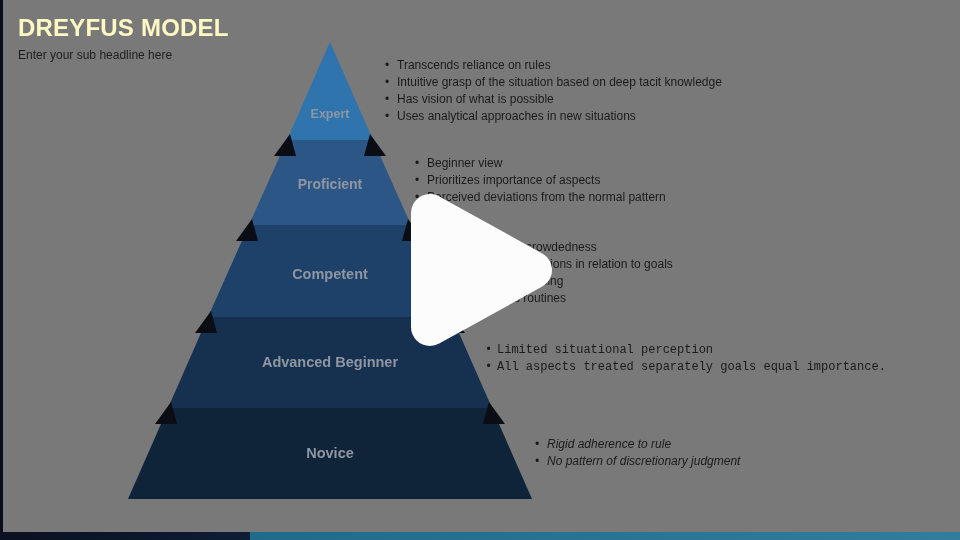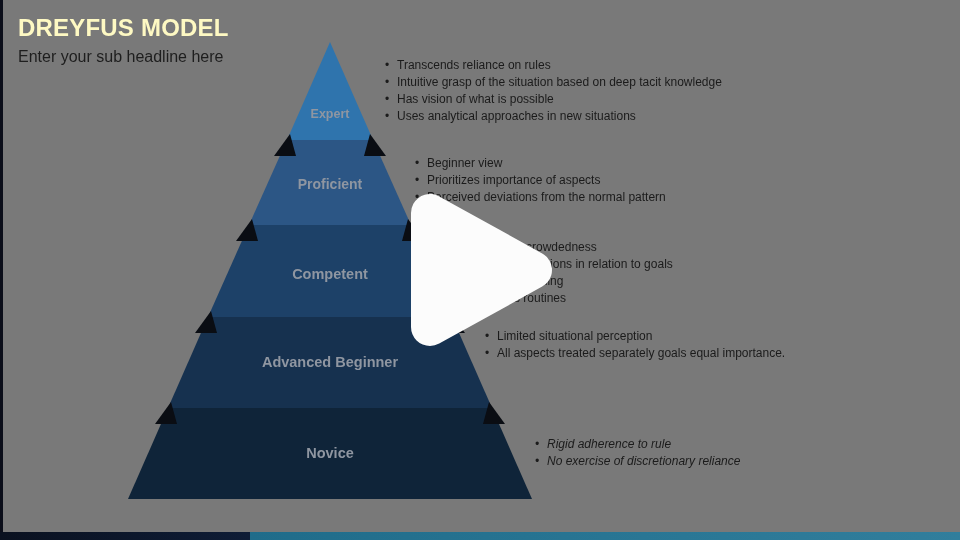--- a/index.html
+++ b/index.html
@@ -11,37 +11,37 @@
   .left-strip {
     position:absolute; left:0; top:0; width:3px; height:540px;
     background:#0b0e1a;
   }
   .title {
     position:absolute; left:18px; top:14px;
     font-size:24px; font-weight:bold; color:#fef9c3; letter-spacing:0.2px;
   }
   .subtitle {
     position:absolute; left:18px; top:48px;
-    font-size:16px; color:#1e1e1e;
+    font-size:12px; color:#1e1e1e;
   }
   .pyramid-svg { position:absolute; left:125px; top:42px; }
   .tier-label {
     font-family:"Liberation Sans", sans-serif;
     font-weight:bold; fill:#8f96a1;
   }
   .bullets {
     position:absolute; width:420px;
     font-size:12px; line-height:17px; color:#1b1b1b;
   }
   .b-line { position:relative; padding-left:13px; white-space:nowrap; }
   .b-line::before { content:"•"; position:absolute; left:1px; top:0; }
   .bullets-expert     { left:384px; top:57px;  }
   .bullets-proficient { left:414px; top:155px; }
   .bullets-competent  { left:447px; top:239px; }
-  .bullets-advanced   { left:484px; top:328px; }
+  .bullets-advanced   { left:484px; top:342px;font-family:Liberation Mono, monospace; }
   .bullets-novice     { left:534px; top:436px;font-style:italic; }
   .play-overlay { position:absolute; left:393px; top:178px; cursor:pointer; }
   .footer-left {
     position:absolute; left:0; top:532px; width:250px; height:8px;
     background:linear-gradient(90deg,#0a1120,#0e1c36);
   }
   .footer-right {
     position:absolute; left:250px; top:532px; width:710px; height:8px;
     background:linear-gradient(90deg,#1f6c8a,#317e9c);
   }
@@ -99,21 +99,21 @@
     <div class="b-line">Formulates routines</div>
   </div>
 
   <div class="bullets bullets-advanced">
     <div class="b-line">Limited situational perception</div>
     <div class="b-line">All aspects treated separately goals equal importance.</div>
   </div>
 
   <div class="bullets bullets-novice">
     <div class="b-line">Rigid adherence to rule</div>
-    <div class="b-line">No exercise of discretionary reliance</div>
+    <div class="b-line">No pattern of discretionary judgment</div>
   </div>
 
   <svg class="play-overlay" width="175" height="184" viewBox="0 0 175 184">
     <path d="M37,35 L37,149 L140,92 Z" fill="#fcfcfc" stroke="#fcfcfc" stroke-width="38" stroke-linejoin="round" stroke-linecap="round"></path>
   </svg>
 
   <div class="footer-left"></div>
   <div class="footer-right"></div>
 
 </div>

